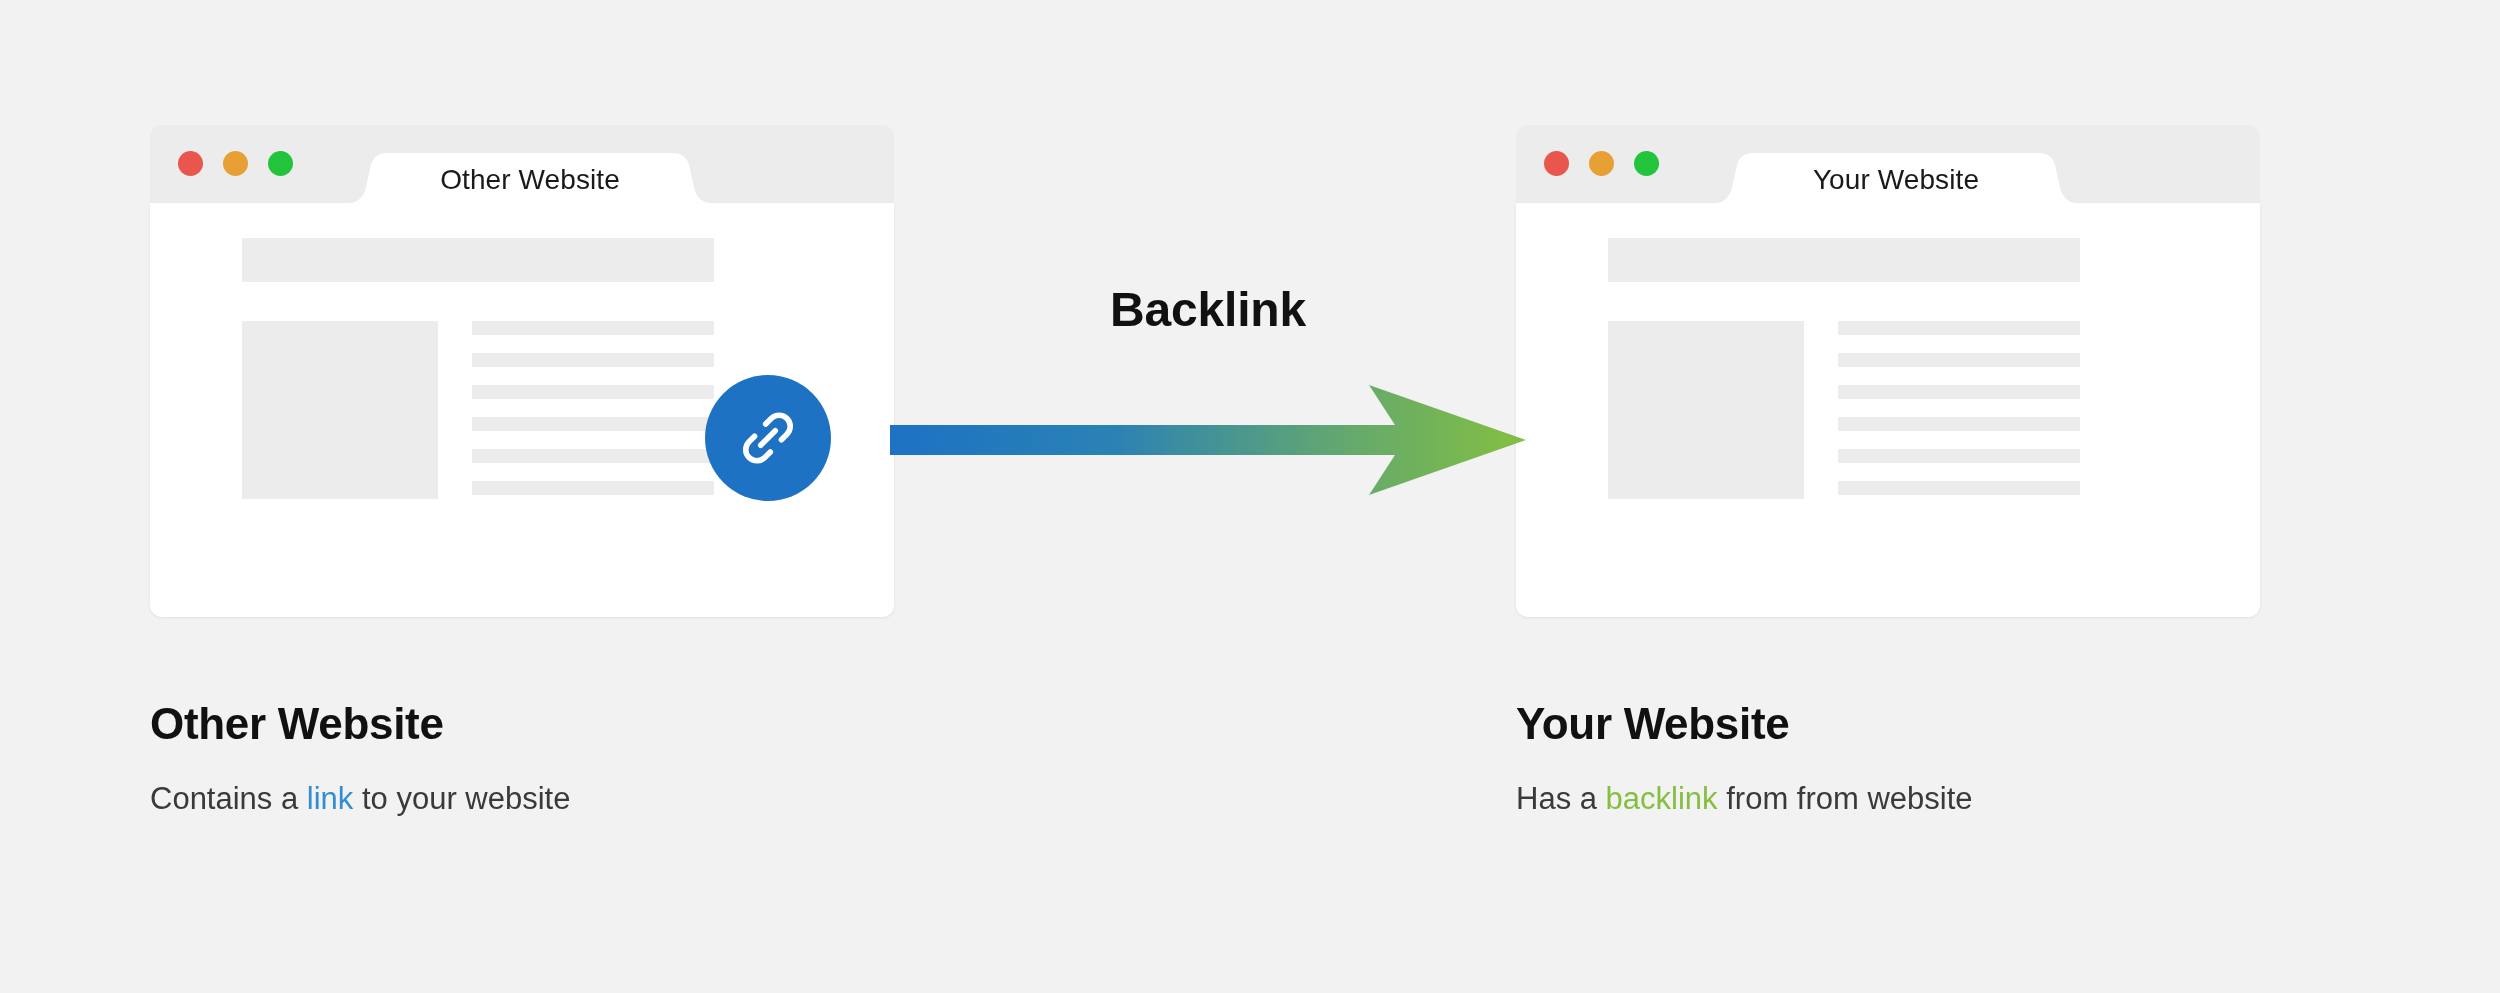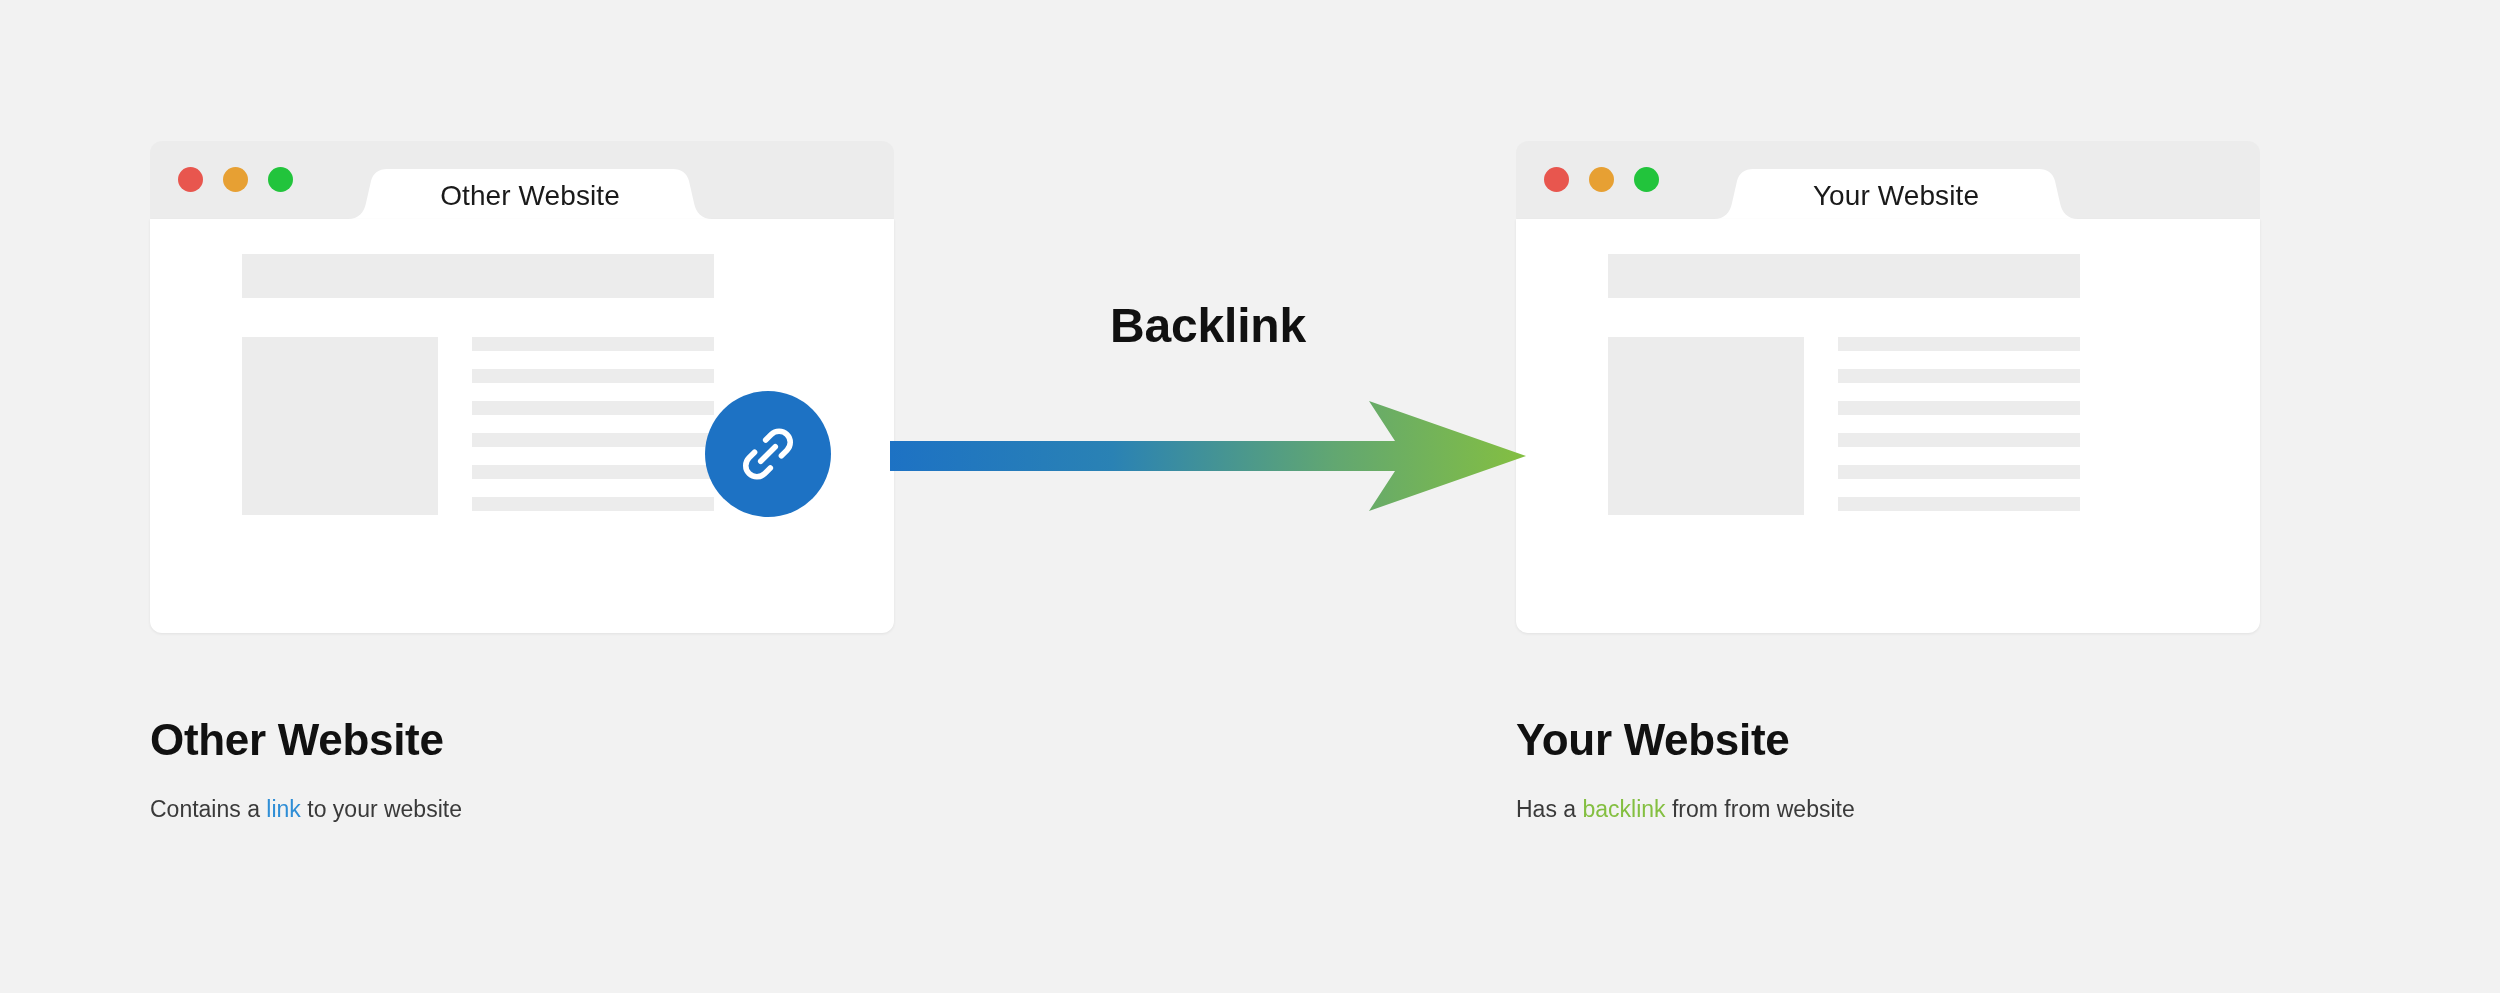--- a/index.html
+++ b/index.html
@@ -9,21 +9,21 @@
   body {
     width: 2500px;
     height: 993px;
     background: #f2f2f2;
     font-family: "Liberation Sans", sans-serif;
     overflow: hidden;
     position: relative;
   }
   .stage {
     position: absolute;
-    left: 0; top: 16px;
+    left: 0; top: 0;
     width: 2500px;
     height: 848px;
   }
 
   
   .browser {
     position: absolute;
     width: 744px;
     height: 492px;
   }
@@ -169,21 +169,21 @@
 
   .caption-title {
     font-size: 44px;
     font-weight: bold;
     color: #111111;
     letter-spacing: -0.3px;
     margin: 0 0 32px 0;
     line-height: 1.1;
   }
   .caption-sub {
-    font-size: 23px;
+    font-size: 31px;
     color: #3a3a3a;
     line-height: 1.2;
     margin: 0;
     white-space: nowrap;
   }
   .hl-link     { color: #2f8ed6; }
   .hl-backlink { color: #84bf41; }
 </style>
 </head>
 <body>

